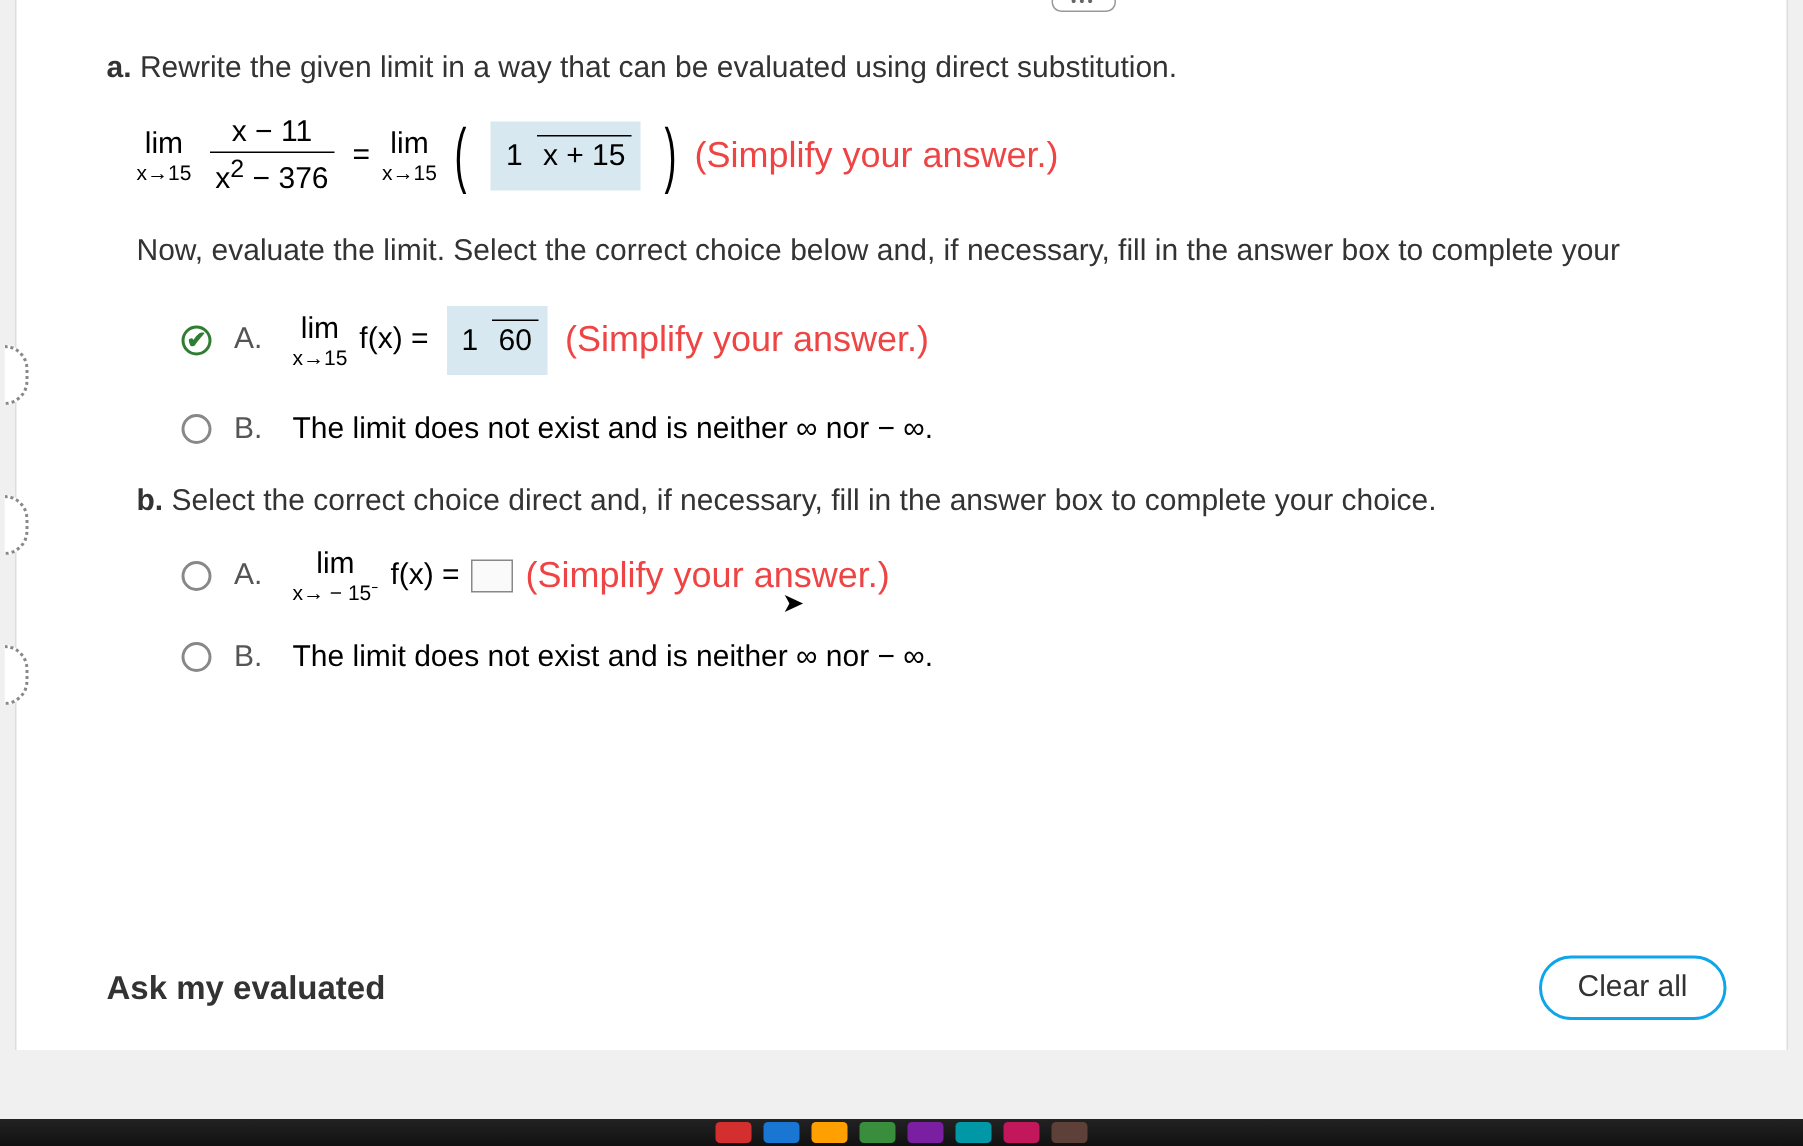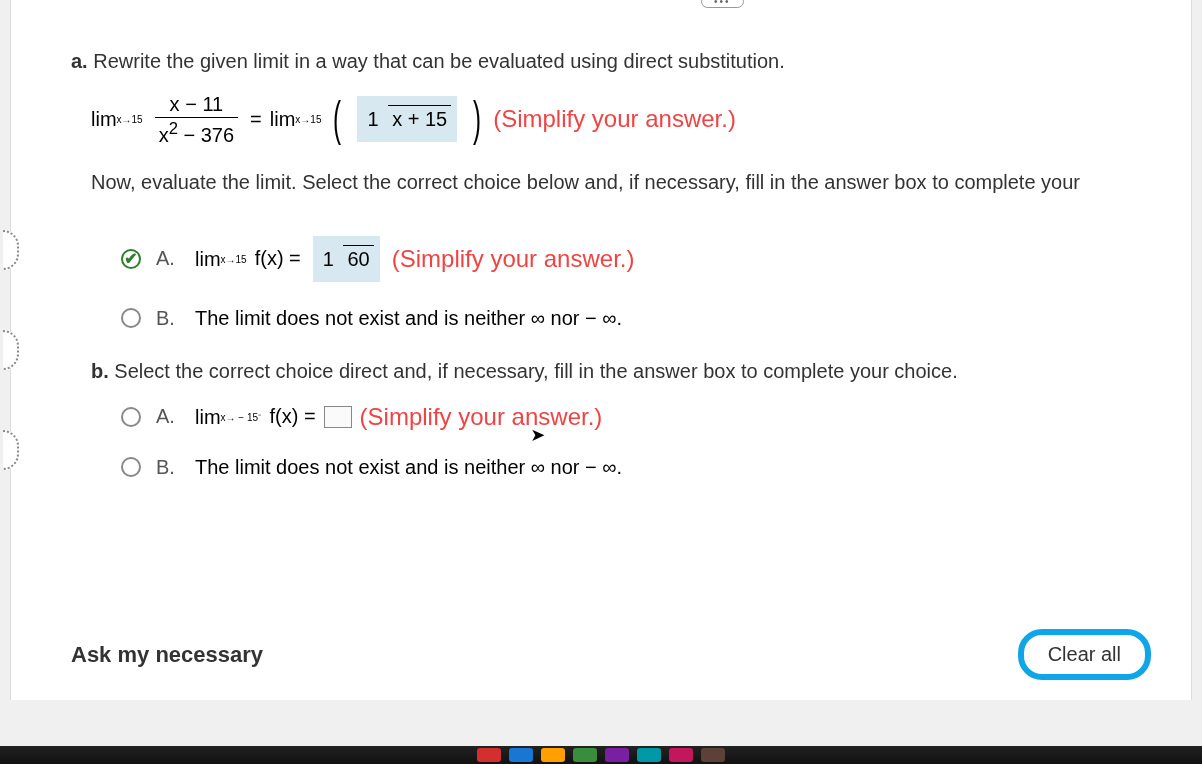--- a/index.html
+++ b/index.html
@@ -29,40 +29,40 @@
       border-radius: 12px;
       padding: 0 12px;
       font-size: 10px;
       color: #666;
       background: #fff;
       letter-spacing: 2px;
     }
     .section-label {
       font-size: 20px;
       color: #333;
-      margin-top: 30px;
+      margin-top: 14px;
       margin-bottom: 20px;
     }
     .section-label .letter { font-weight: bold; }
     .math-line {
       display: flex;
       align-items: center;
       gap: 8px;
       font-size: 20px;
       margin-left: 20px;
       margin-bottom: 25px;
     }
     .lim-block {
       display: flex;
-      flex-direction: row;
+      flex-direction: column;
       align-items: center;
       line-height: 1;
     }
     .lim-block .lim-text { font-size: 20px; }
-    .lim-block .lim-sub { font-size: 10px; margin-top: 2px; }
+    .lim-block .lim-sub { font-size: 14px; margin-top: 2px; }
     .frac {
       display: inline-flex;
       flex-direction: column;
       align-items: center;
       line-height: 1.1;
       margin: 0 4px;
     }
     .frac .num { padding: 0 4px 2px 4px; }
     .frac .den { border-top: 1.5px solid #000; padding: 2px 4px 0 4px; }
     .paren {
@@ -81,21 +81,21 @@
       width: 28px;
       height: 22px;
       border: 1px solid #888;
       background: #fafafa;
       vertical-align: middle;
     }
     .hint { color: #ef4444; font-size: 24px; }
     .instruction {
       font-size: 20px;
       color: #333;
-      margin: 20px 0 42px 20px;
+      margin: 20px 0 25px 20px;
     }
     .choice-row {
       display: flex;
       align-items: center;
       gap: 15px;
       margin-left: 50px;
       margin-bottom: 25px;
       font-size: 20px;
     }
     .radio {
@@ -147,21 +147,21 @@
       display: flex;
       justify-content: space-between;
       align-items: center;
     }
     .ask-link {
       font-size: 22px;
       font-weight: bold;
       color: #333;
     }
     .clear-btn {
-      border: 6px solid #0ea5e9;
+      border: 2px solid #0ea5e9;
       border-radius: 24px;
       padding: 8px 24px;
       font-size: 20px;
       background: #fff;
       color: #333;
     }
     .cursor {
       position: absolute;
       font-size: 18px;
       color: #000;
@@ -271,21 +271,21 @@
     </div>
   </div>
 
   <div class="choice-row">
     <div class="radio"></div>
     <span class="choice-letter">B.</span>
     <span>The limit does not exist and is neither ∞ nor − ∞.</span>
   </div>
 
   <div class="bottom-bar">
-    <span class="ask-link">Ask my necessary</span>
+    <span class="ask-link">Ask my evaluated</span>
     <button class="clear-btn">Clear all</button>
   </div>
 </div>
 
 <div class="taskbar">
   <div class="icon-box" style="background:#d32f2f"></div>
   <div class="icon-box" style="background:#1976d2"></div>
   <div class="icon-box" style="background:#ffa000"></div>
   <div class="icon-box" style="background:#388e3c"></div>
   <div class="icon-box" style="background:#7b1fa2"></div>

